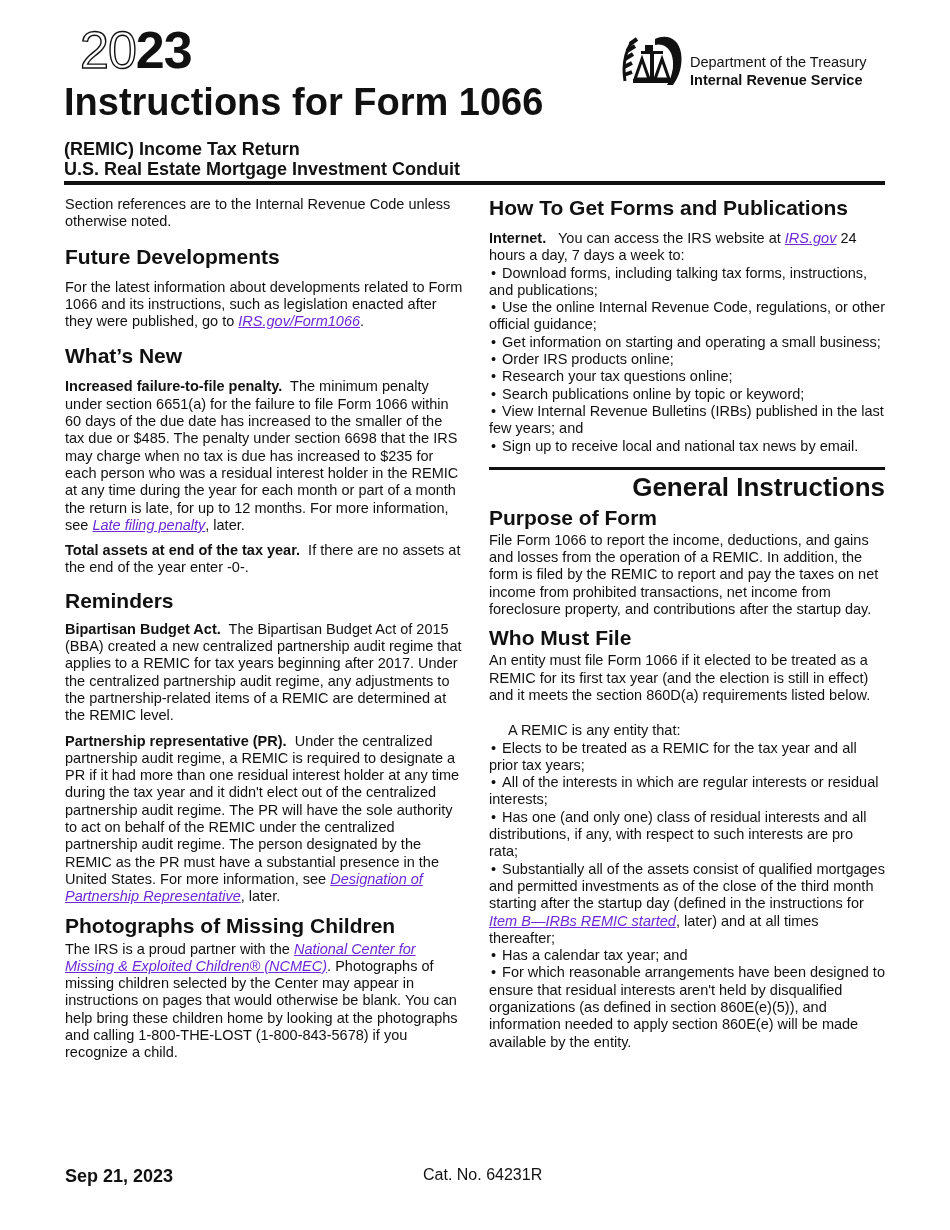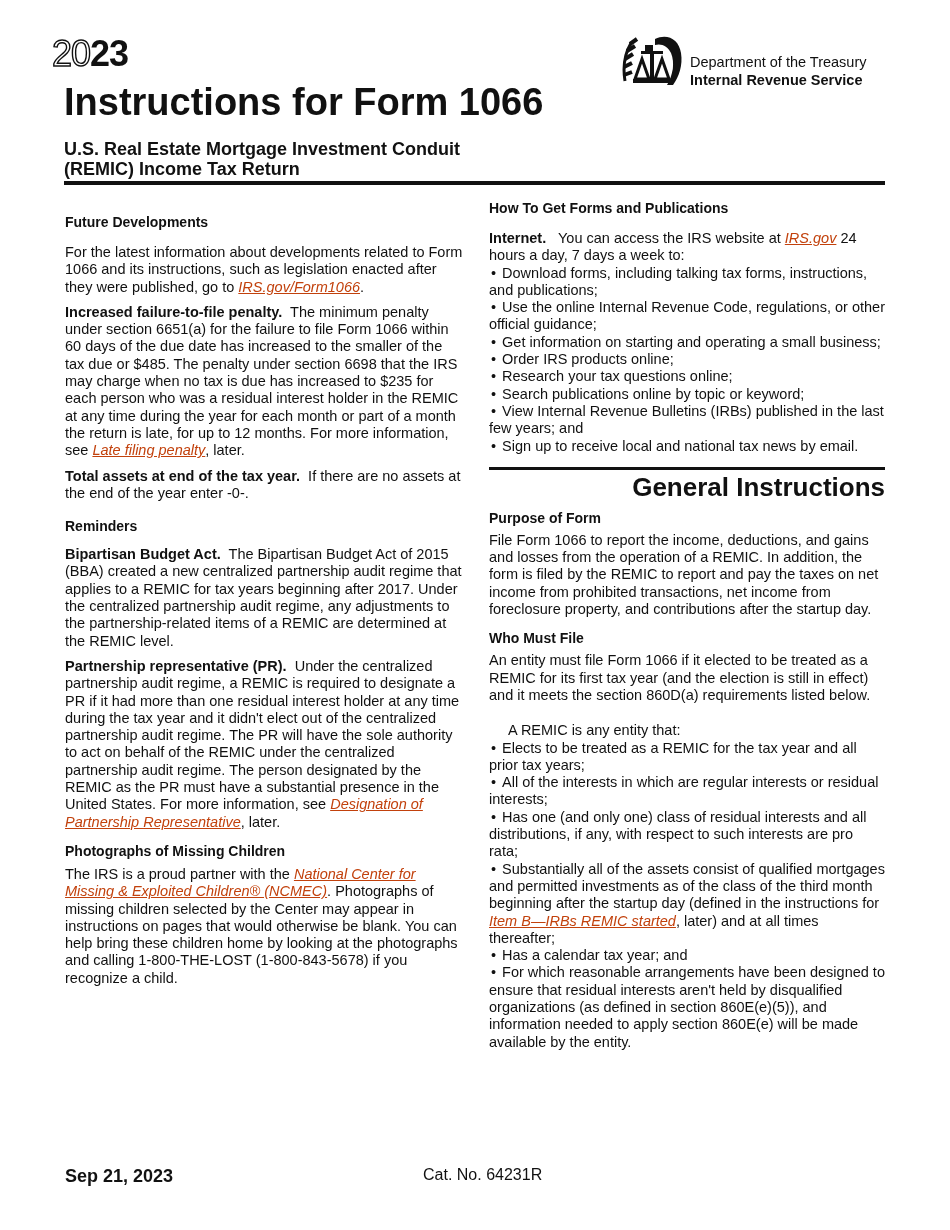--- a/index.html
+++ b/index.html
@@ -4,22 +4,22 @@
 <style>
   * { box-sizing: border-box; margin: 0; padding: 0; }
   html, body { width: 950px; height: 1230px; background: #ffffff; }
   body {
     position: relative;
     font-family: "Liberation Sans", sans-serif;
     color: #111111;
     overflow: hidden;
   }
   .year {
-    position: absolute; left: 52px; top: 24px;
-    font-size: 36px; font-weight: bold; line-height: 1; letter-spacing: -1px; margin-top: 12px;
+    position: absolute; left: 80px; top: 24px;
+    font-size: 52px; font-weight: bold; line-height: 1; letter-spacing: -1px;
   }
   .year .outline {
     color: #ffffff;
     -webkit-text-stroke: 1.4px #111111;
     font-weight: normal;
   }
   .title {
     position: absolute; left: 64px; top: 82px;
     font-size: 38px; font-weight: bold; line-height: 1.1;
   }
@@ -38,50 +38,50 @@
     position: absolute; left: 64px; top: 181px; width: 821px; height: 4px; background: #111111;
   }
   .col {
     position: absolute; top: 196px;
     font-size: 14.5px; line-height: 17.3px;
   }
   .col.left { left: 65px; width: 400px; }
   .col.right { left: 489px; width: 396px; }
   .col p { margin-bottom: 8px; }
   .col h2 {
-    font-size: 14px; font-weight: bold; line-height: 24px;
+    font-size: 21px; font-weight: bold; line-height: 24px;
     margin: 14px 0 10px 0;
   }
   .col h2.tight { margin: 6px 0 4px 0; }
   .col h1 {
     font-size: 26px; font-weight: bold; line-height: 30px; margin: 2px 0 4px 0; text-align: right;
   }
   .rule2 { height: 3px; background: #111111; margin: 12px 0 2px 0; }
   .lead { font-weight: bold; }
-  a.link { color: #c2410c; font-style: italic; text-decoration: underline; }
+  a.link { color: #6d28d9; font-style: italic; text-decoration: underline; }
   .bullets { list-style: none; }
   .bullets li::before { content: "\2022"; padding-right: 6px; padding-left: 2px; }
   .indent { padding-left: 19px; margin-top: 18px; }
   .footer-date {
     position: absolute; left: 65px; top: 1166px; font-size: 18px; font-weight: bold;
   }
   .footer-cat {
     position: absolute; left: 423px; top: 1166px; font-size: 16px;
   }
 </style>
 </head>
 <body>
 
 <div class="year">
   <span class="outline">20</span><span>23</span>
 </div>
 <div class="title">Instructions for Form 1066</div>
 <div class="subtitle">
+  <div>(REMIC) Income Tax Return</div>
   <div>U.S. Real Estate Mortgage Investment Conduit</div>
-  <div>(REMIC) Income Tax Return</div>
 </div>
 
 <div class="logo">
   <svg viewBox="0 0 64 58">
 
     <path d="M4 50 C2 38 3 24 10 12" stroke="#111" stroke-width="3" fill="none"></path>
     <path d="M3 44 l8 -3 M3 36 l8 -4 M4 28 l8 -5 M6 20 l8 -5 M9 13 l7 -5" stroke="#111" stroke-width="4"></path>
 
     <path d="M34 8 C46 2 58 8 60 22 C62 34 58 46 52 54 L46 54 C52 44 54 32 50 22 C47 15 40 12 34 14 Z" fill="#111"></path>
     <path d="M40 16 C48 18 52 28 50 40" stroke="#fff" stroke-width="2" fill="none"></path>
@@ -96,26 +96,28 @@
   </svg>
   <div class="agency">
     <div>Department of the Treasury</div>
     <div class="l2">Internal Revenue Service</div>
   </div>
 </div>
 
 <div class="top-rule"></div>
 
 <div class="col left">
+  <p>Section references are to the Internal Revenue Code unless otherwise noted.</p>
 
   <h2>Future Developments</h2>
   <p>
     <span>For the latest information about developments related to Form 1066 and its instructions, such as legislation enacted after they were published, go to </span><a class="link" href="#">IRS.gov/Form1066</a><span>.</span>
   </p>
 
+  <h2>What’s New</h2>
   <p>
     <span class="lead">Increased failure-to-file penalty.</span><span style="white-space:pre-wrap">  The minimum penalty under section 6651(a) for the failure to file Form 1066 within 60 days of the due date has increased to the smaller of the tax due or $485. The penalty under section 6698 that the IRS may charge when no tax is due has increased to $235 for each person who was a residual interest holder in the REMIC at any time during the year for each month or part of a month the return is late, for up to 12 months. For more information, see </span><a class="link" href="#">Late filing penalty</a><span>, later.</span>
   </p>
   <p>
     <span class="lead">Total assets at end of the tax year.</span><span style="white-space:pre-wrap">  If there are no assets at the end of the year enter -0-.</span>
   </p>
 
   <h2 class="tight" style="margin-top:12px;margin-bottom:8px;">Reminders</h2>
   <p>
     <span class="lead">Bipartisan Budget Act.</span><span style="white-space:pre-wrap">  The Bipartisan Budget Act of 2015 (BBA) created a new centralized partnership audit regime that applies to a REMIC for tax years beginning after 2017. Under the centralized partnership audit regime, any adjustments to the partnership-related items of a REMIC are determined at the REMIC level.</span>
@@ -152,20 +154,20 @@
   <h2 class="tight" style="margin-top:4px;margin-bottom:2px;">Purpose of Form</h2>
   <p>File Form 1066 to report the income, deductions, and gains and losses from the operation of a REMIC. In addition, the form is filed by the REMIC to report and pay the taxes on net income from prohibited transactions, net income from foreclosure property, and contributions after the startup day.</p>
 
   <h2 class="tight" style="margin-top:6px;margin-bottom:2px;">Who Must File</h2>
   <p style="margin-bottom:0;">An entity must file Form 1066 if it elected to be treated as a REMIC for its first tax year (and the election is still in effect) and it meets the section 860D(a) requirements listed below.</p>
   <div class="indent">A REMIC is any entity that:</div>
   <ul class="bullets">
     <li>Elects to be treated as a REMIC for the tax year and all prior tax years;</li>
     <li>All of the interests in which are regular interests or residual interests;</li>
     <li>Has one (and only one) class of residual interests and all distributions, if any, with respect to such interests are pro rata;</li>
-    <li><span>Substantially all of the assets consist of qualified mortgages and permitted investments as of the class of the third month beginning after the startup day (defined in the instructions for </span><a class="link" href="#">Item B—IRBs REMIC started</a><span>, later) and at all times thereafter;</span></li>
+    <li><span>Substantially all of the assets consist of qualified mortgages and permitted investments as of the close of the third month starting after the startup day (defined in the instructions for </span><a class="link" href="#">Item B—IRBs REMIC started</a><span>, later) and at all times thereafter;</span></li>
     <li>Has a calendar tax year; and</li>
     <li>For which reasonable arrangements have been designed to ensure that residual interests aren't held by disqualified organizations (as defined in section 860E(e)(5)), and information needed to apply section 860E(e) will be made available by the entity.</li>
   </ul>
 </div>
 
 <div class="footer-date">Sep 21, 2023</div>
 <div class="footer-cat">Cat. No. 64231R</div>
 
 </body></html>

